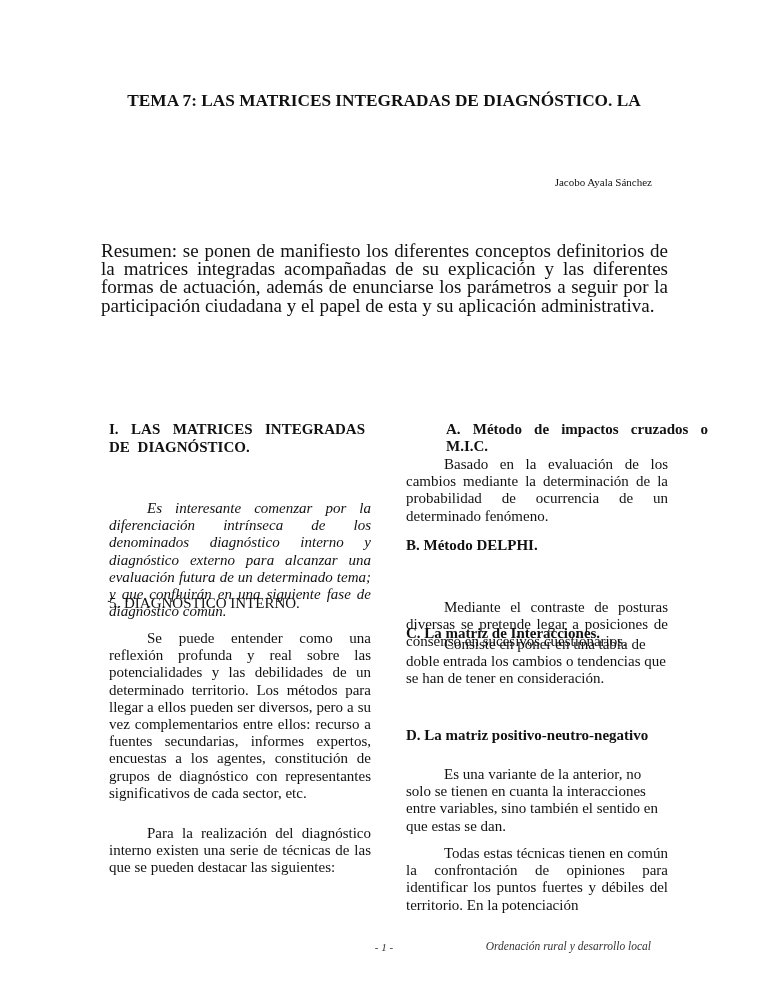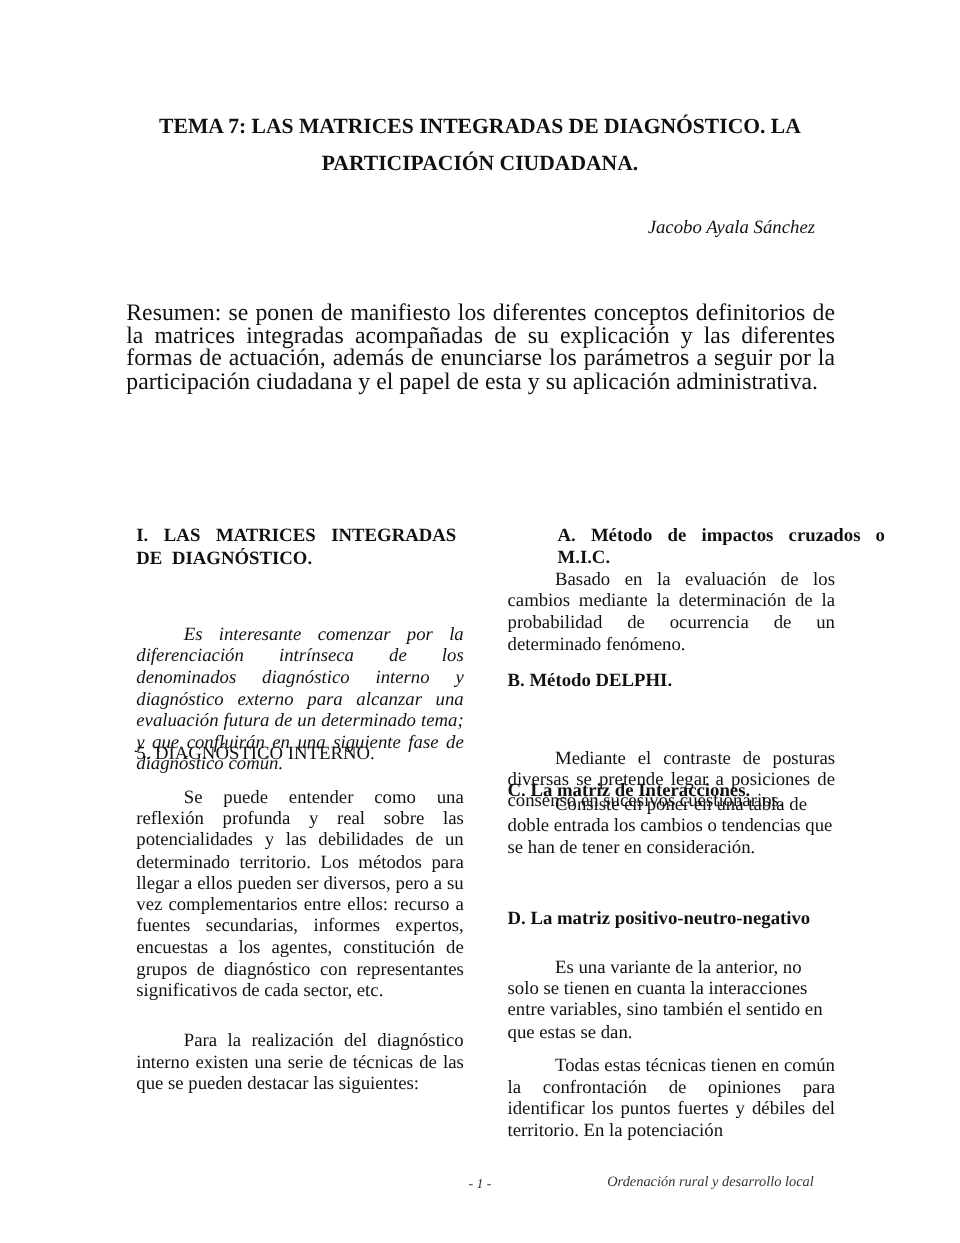--- a/index.html
+++ b/index.html
@@ -29,22 +29,21 @@
       font-size: 17.3px;
       line-height: 20px;
       letter-spacing: 0px;
     }
     .title.l1 { top: 91px; }
     .title.l2 { top: 121px; }
     .author {
       position: absolute;
       right: 100px;
       top: 173px;
-      font-style: italic;
-      font-size: 15px;
+      font-size: 11px;
       line-height: 18px;
     }
     .abstract {
       position: absolute;
       left: 101px;
       width: 567px;
       top: 242px;
       font-size: 19px;
       line-height: 18.2px;
       text-align: justify;
@@ -99,21 +98,20 @@
       font-size: 11.5px;
       color: #333333;
     }
   </style>
 </head>
 <body>
 
 <div class="page">
 
   <div class="title l1">TEMA 7: LAS MATRICES INTEGRADAS DE DIAGNÓSTICO. LA</div>
-  <div class="title l2">PARTICIPACIÓN CIUDADANA.</div>
 
   <div class="author">Jacobo Ayala Sánchez</div>
 
   <div class="abstract">Resumen: se ponen de manifiesto los diferentes conceptos definitorios de la matrices integradas acompañadas de su explicación y las diferentes formas de actuación, además de enunciarse los parámetros a seguir por la participación ciudadana y el papel de esta y su aplicación administrativa.</div>
 
   <div class="col left">
     <div class="blk h1 just-all" style="top:421px; width:256px;">I. LAS MATRICES INTEGRADAS DE DIAGNÓSTICO.</div>
 
     <div class="blk indent" style="top:500px;font-style:italic;">Es interesante comenzar por la diferenciación intrínseca de los denominados diagnóstico interno y diagnóstico externo para alcanzar una evaluación futura de un determinado tema; y que confluirán en una siguiente fase de diagnóstico común.</div>
 

